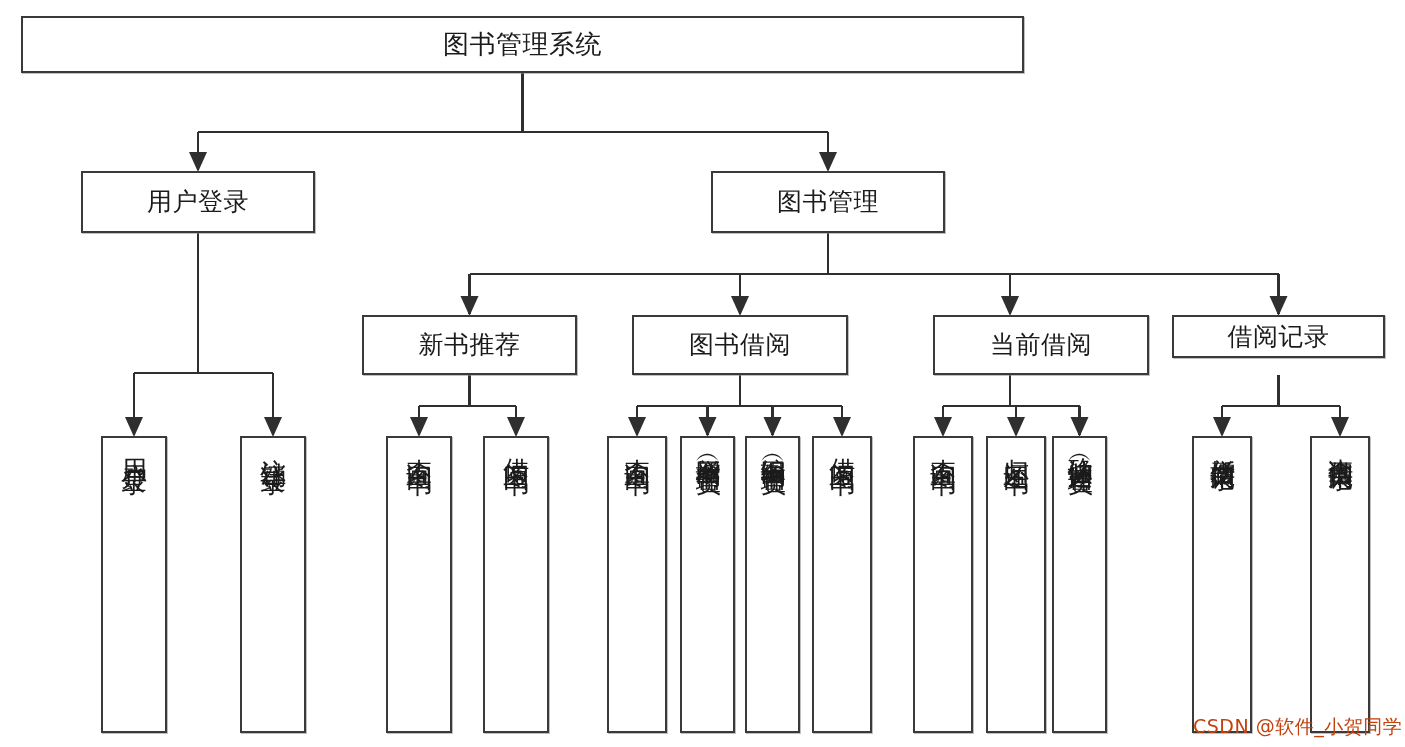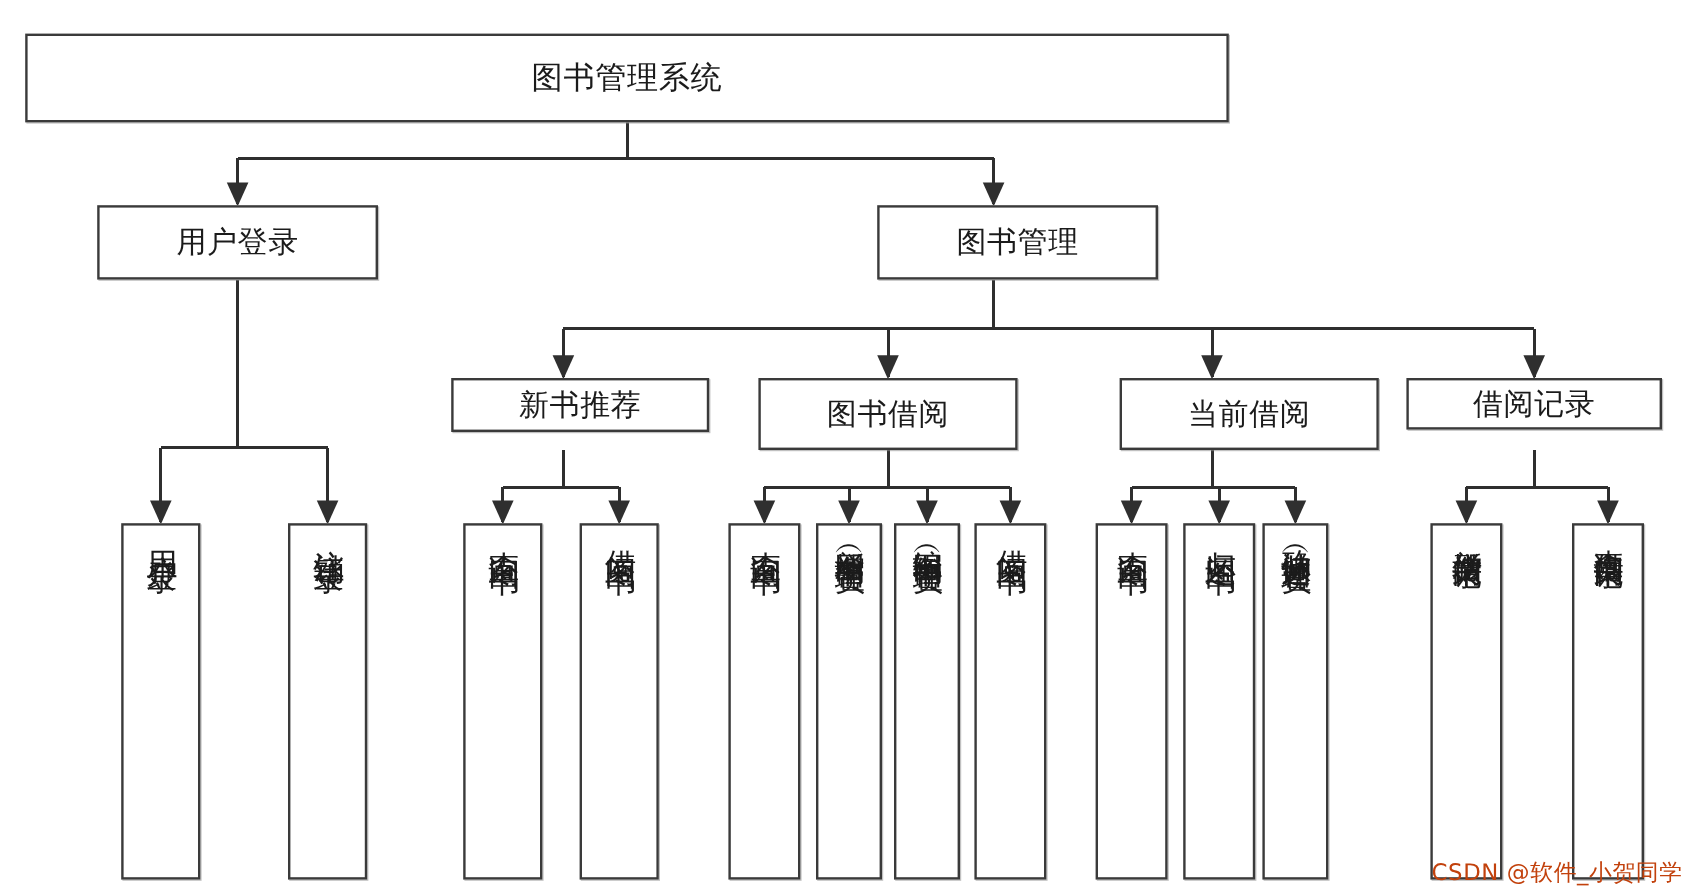--- a/index.html
+++ b/index.html
@@ -134,33 +134,33 @@
       <line x1="1079.5" y1="406" x2="1079.5" y2="435" stroke="#2f2f2f" stroke-width="2.5" shape-rendering="crispEdges"></line>
       <polygon points="1070.5,417 1088.5,417 1079.5,437" fill="#2f2f2f"></polygon>
       <line x1="1278.5" y1="375" x2="1278.5" y2="406" stroke="#2f2f2f" stroke-width="2.5" shape-rendering="crispEdges"></line>
       <line x1="1222" y1="406" x2="1340" y2="406" stroke="#2f2f2f" stroke-width="2.5" shape-rendering="crispEdges"></line>
       <line x1="1222" y1="406" x2="1222" y2="435" stroke="#2f2f2f" stroke-width="2.5" shape-rendering="crispEdges"></line>
       <polygon points="1213,417 1231,417 1222,437" fill="#2f2f2f"></polygon>
       <line x1="1340" y1="406" x2="1340" y2="435" stroke="#2f2f2f" stroke-width="2.5" shape-rendering="crispEdges"></line>
       <polygon points="1331,417 1349,417 1340,437" fill="#2f2f2f"></polygon>
     </svg>
 
-  <div class="node title-node horizontal" style="left: 21px; top: 28px; width: 1003px; height: 74px;">
+  <div class="node title-node horizontal" style="left: 21px; top: 16px; width: 1003px; height: 57px;">
     <span class="label">图书管理系统</span>
   </div>
 
   <div class="node horizontal" style="left: 81px; top: 171px; width: 234px; height: 62px;">
     <span class="label">用户登录</span>
   </div>
 
-  <div class="node horizontal" style="left: 711px; top: 171px; width: 234px; height: 62px; margin-left: 20px;">
+  <div class="node horizontal" style="left: 711px; top: 171px; width: 234px; height: 62px;">
     <span class="label">图书管理</span>
   </div>
 
-  <div class="node horizontal" style="left: 376px; top: 315px; width: 215px; height: 45px;">
+  <div class="node horizontal" style="left: 362px; top: 315px; width: 215px; height: 60px;">
     <span class="label">新书推荐</span>
   </div>
 
   <div class="node horizontal" style="left: 632px; top: 315px; width: 216px; height: 60px;">
     <span class="label">图书借阅</span>
   </div>
 
   <div class="node horizontal" style="left: 902px; top: 315px; width: 216px; height: 60px; margin-left: 31px;">
     <span class="label">当前借阅</span>
   </div>

